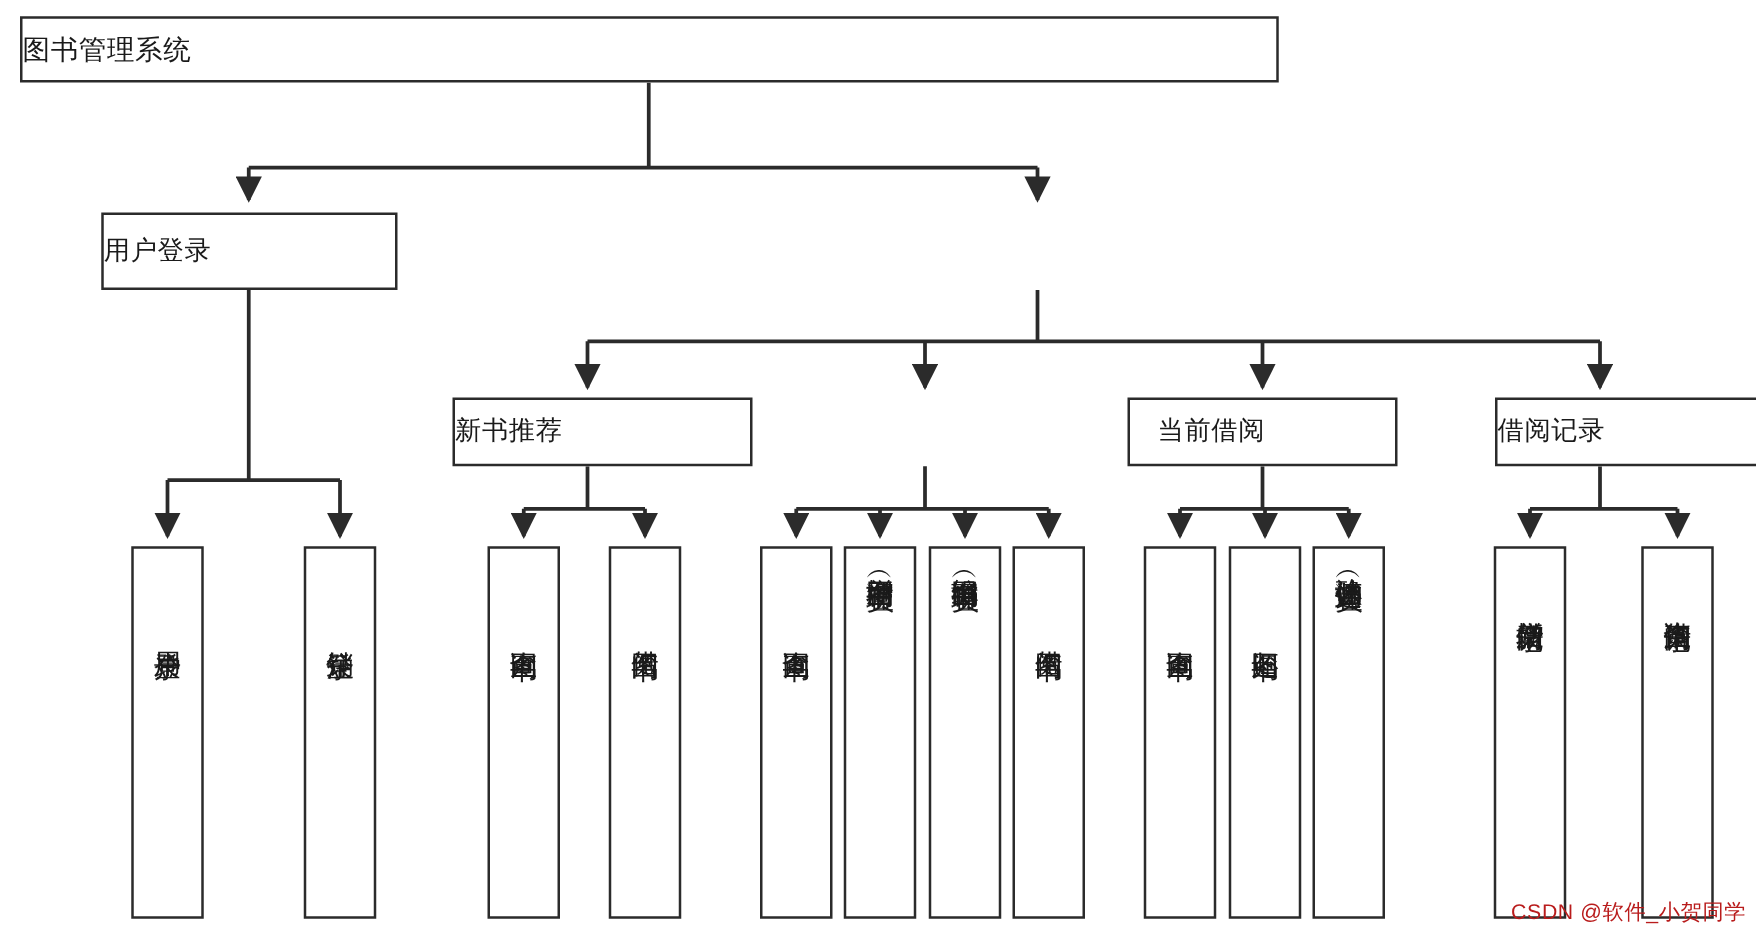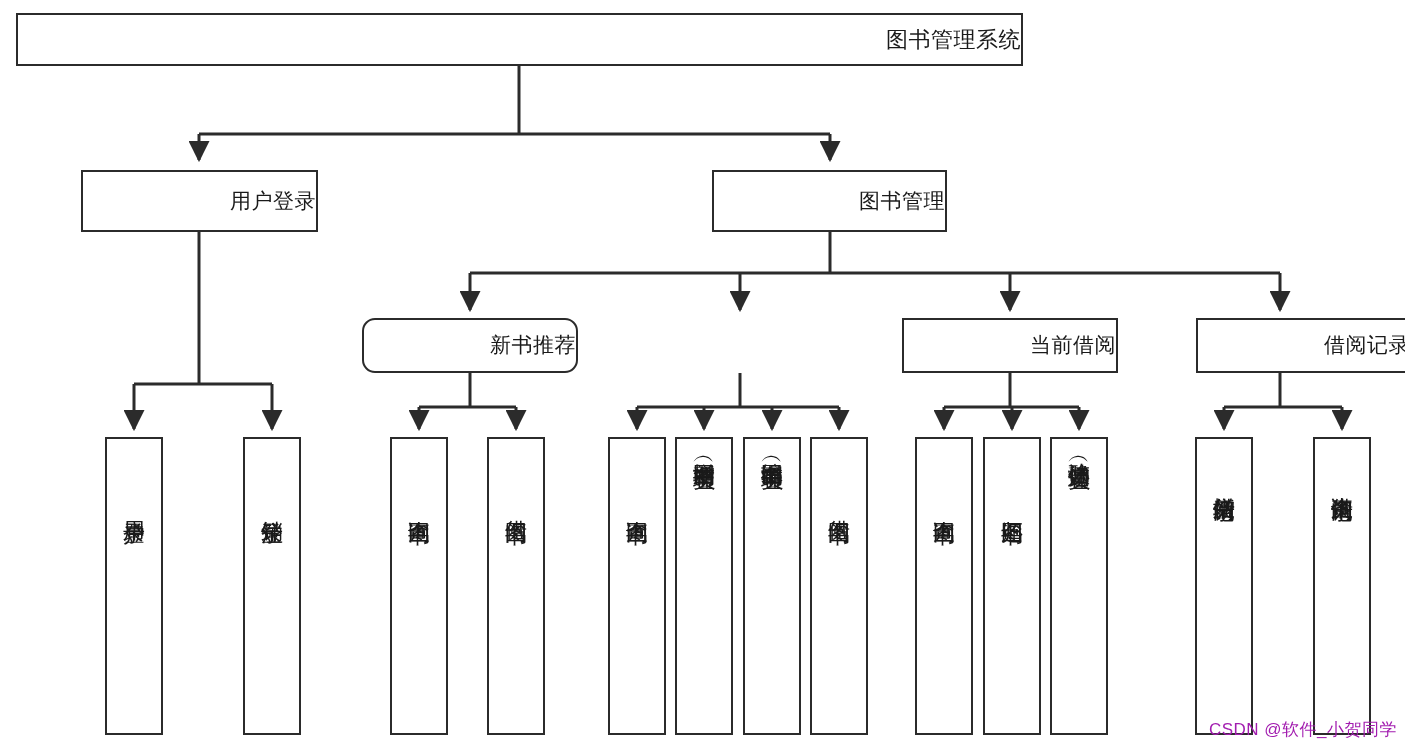--- a/index.html
+++ b/index.html
@@ -25,21 +25,21 @@
     height: 747px;
     pointer-events: none;
   }
   .node {
     position: absolute;
     box-sizing: border-box;
     background: #ffffff;
     border: 2px solid #2b2b2b;
     display: flex;
     align-items: center;
-    justify-content: flex-end;
+    justify-content: flex-start;
     color: #1a1a1a;
   }
   .node .label {
     display: block;
     text-align: center;
     line-height: 1.06;
     letter-spacing: 0.5px;
   }
   .node.horizontal .label {
     font-size: 21px;
@@ -67,21 +67,21 @@
     margin-top: 34px;
   }
   .node.vertical.long .label {
     margin-top: 0px;
   }
   .watermark {
     position: absolute;
     right: 8px;
     bottom: 6px;
     font-size: 17px;
-    color: #a21caf;
+    color: #b91c1c;
     letter-spacing: 0.5px;
     white-space: nowrap;
   }
 </style>
 </head>
 <body>
 
 <div id="canvas">
 
   <svg id="connectors" viewBox="0 0 1405 747" xmlns="http://www.w3.org/2000/svg">
@@ -134,25 +134,22 @@
     </g>
   </svg>
 
   <div class="node root horizontal" style="left:16px; top:13px; width:1007px; height:53px;">
     <span class="label">图书管理系统</span>
   </div>
 
   <div class="node horizontal" style="left:81px; top:170px; width:237px; height:62px;">
     <span class="label">用户登录</span>
   </div>
-  <div class="node horizontal" style="left:712px; top:170px; width:235px; height:62px;">
-    <span class="label">图书管理</span>
-  </div>
 
-  <div class="node horizontal" style="left:362px; top:318px; width:216px; height:55px;border-radius:13px;">
+  <div class="node horizontal" style="left:362px; top:318px; width:240px; height:55px;">
     <span class="label">新书推荐</span>
   </div>
   <div class="node horizontal" style="left:902px; top:318px; width:216px; height:55px;padding-left:22px;">
     <span class="label">当前借阅</span>
   </div>
   <div class="node horizontal" style="left:1172px; top:318px; width:216px; height:55px;margin-left:24px;">
     <span class="label">借阅记录</span>
   </div>
 
   <div class="node vertical short" style="left:105px; top:437px; width:58px; height:298px;">

